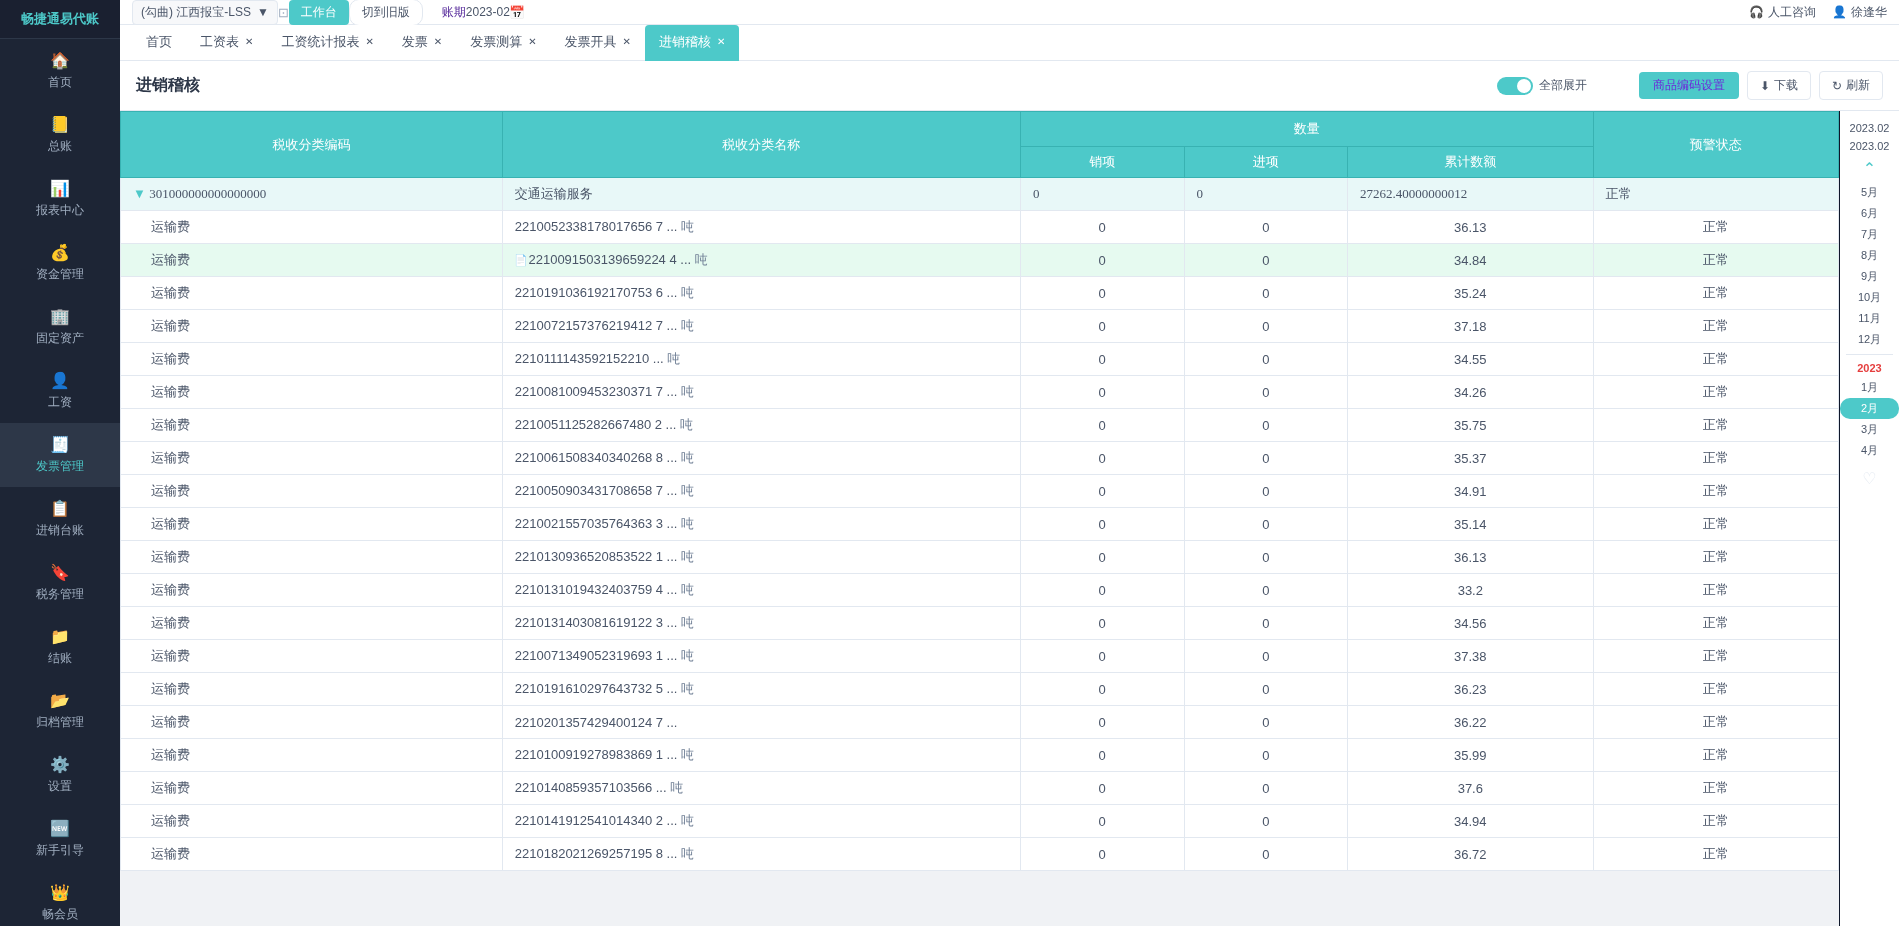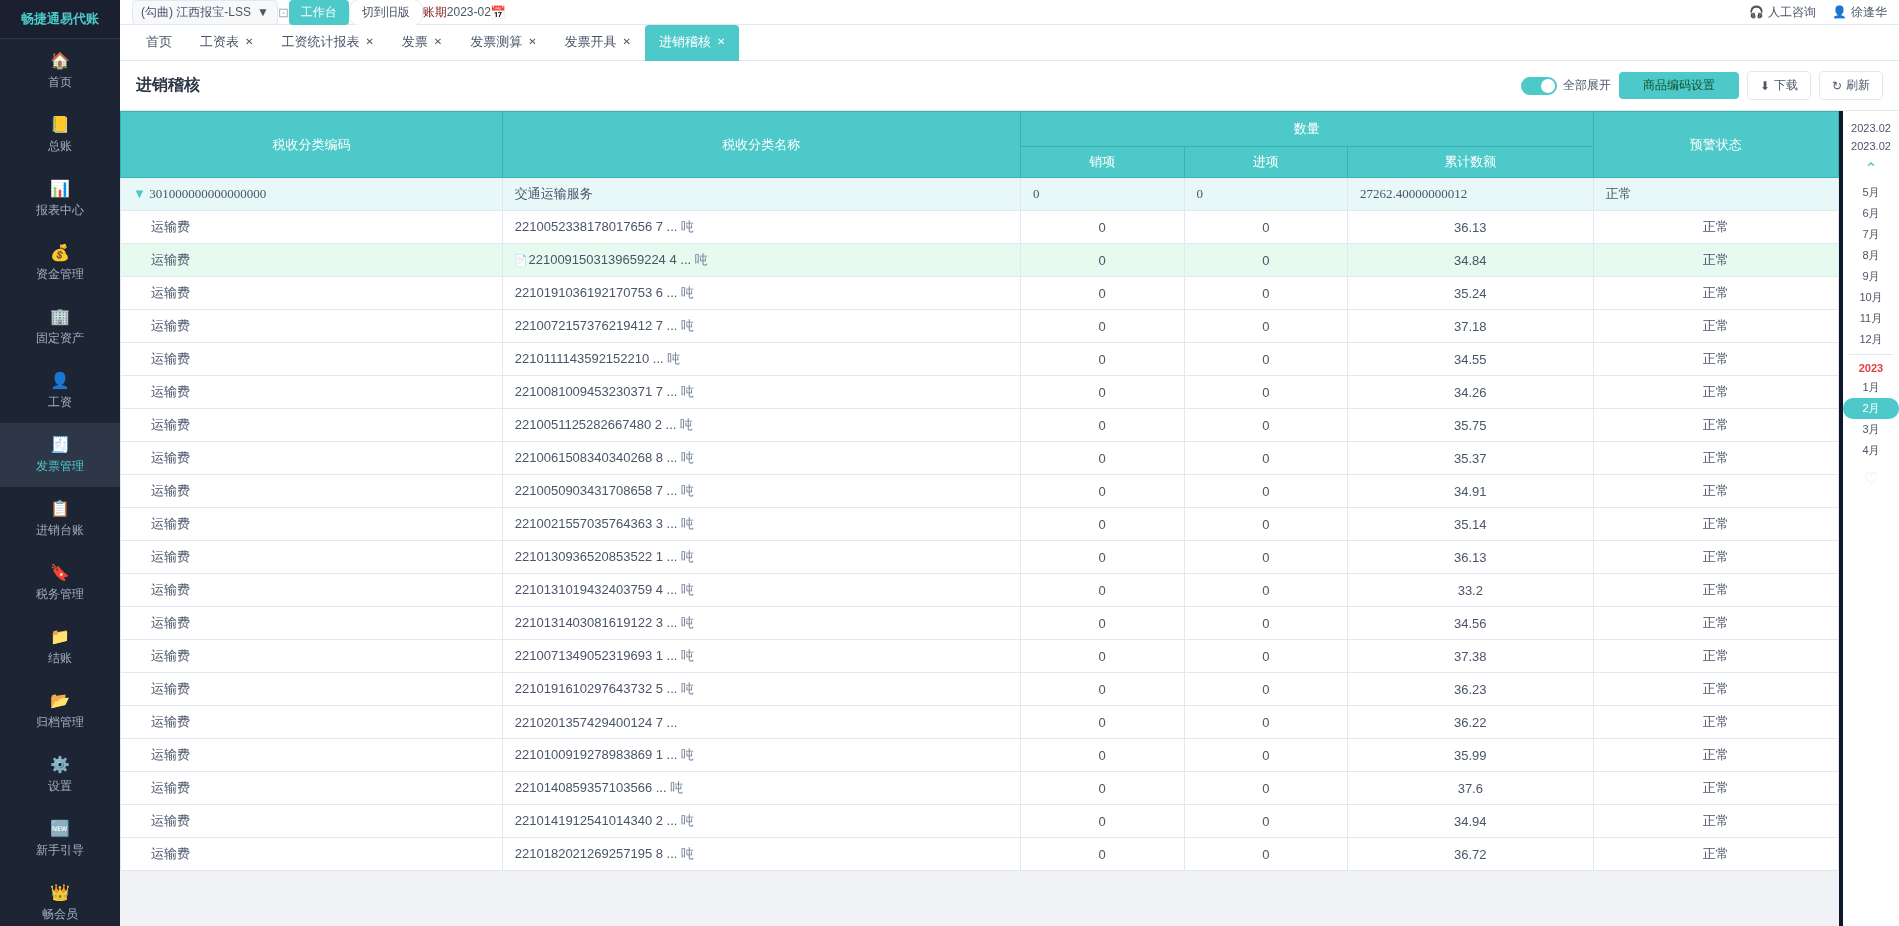--- a/index.html
+++ b/index.html
@@ -181,26 +181,27 @@
       position: absolute;
       right: 2px;
       top: 2px;
       width: 14px;
       height: 14px;
       background: #fff;
       border-radius: 50%;
     }
     .btn-green {
       background: #4dc9c9;
-      color: #14532d;
+      color: #6d28d9;
       border: none;
       border-radius: 4px;
-      padding: 5px 24px;
-      font-size: 12px;
-      cursor: pointer;
+      padding: 5px 14px;
+      font-size: 12px;
+      cursor: pointer;
+      margin-left: 44px;
     }
     .btn-outline {
       background: #fff;
       color: #4a5568;
       border: 1px solid #e2e8f0;
       border-radius: 4px;
       padding: 5px 12px;
       font-size: 12px;
       cursor: pointer;
       display: flex;
@@ -246,21 +247,21 @@
       font-weight: 500;
       text-align: left;
       font-family: Liberation Serif, serif;
     }
     td.text-left { text-align: left; }
 
     
     .right-panel {
       width: 60px;
       background: #fff;
-      border-left: 4px solid #0f172a;
+      border-left: 1px solid #0f172a;
       display: flex;
       flex-direction: column;
       align-items: center;
       padding-top: 8px;
       font-size: 11px;
       color: #4a5568;
       flex-shrink: 0;
       overflow-y: auto;
     }
     .right-panel-year {
@@ -364,21 +365,21 @@
 <div class="main">
 
   <div class="topbar">
     <div class="topbar-company">
       <span>(勾曲) 江西报宝-LSS</span>
       <span>▼</span>
     </div>
     <span style="cursor:pointer;color:#a0aec0;">⊡</span>
     <button class="topbar-btn">工作台</button>
     <button class="topbar-btn-outline">切到旧版</button>
-    <span style="font-size:12px;color:#7f1d1d;">账期</span>
+    <span style="font-size:12px;color:#4c1d95;margin-left:19px;">账期</span>
     <span style="font-size:12px;color:#4a5568;font-weight:500;">2023-02</span>
     <span style="color:#4dc9c9;cursor:pointer;">📅</span>
     <div class="topbar-right">
       <span style="cursor:pointer;display:flex;align-items:center;gap:4px;">
         <span>🎧</span>
         <span>人工咨询</span>
       </span>
       <span style="cursor:pointer;display:flex;align-items:center;gap:4px;">
         <span>👤</span>
         <span>徐逢华</span>

